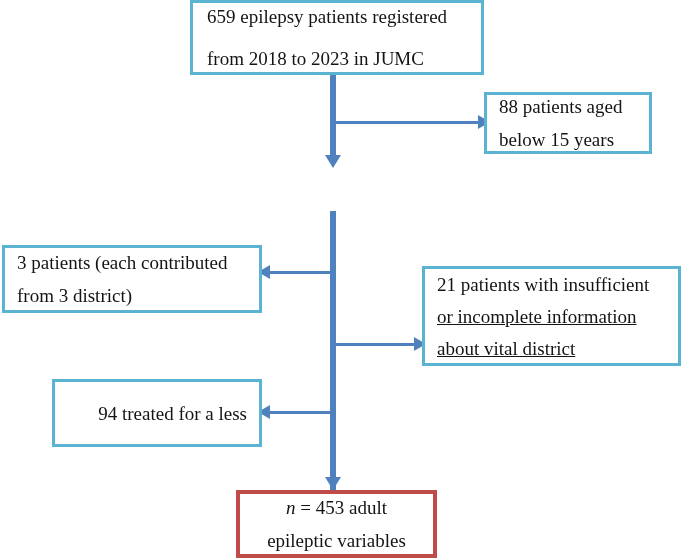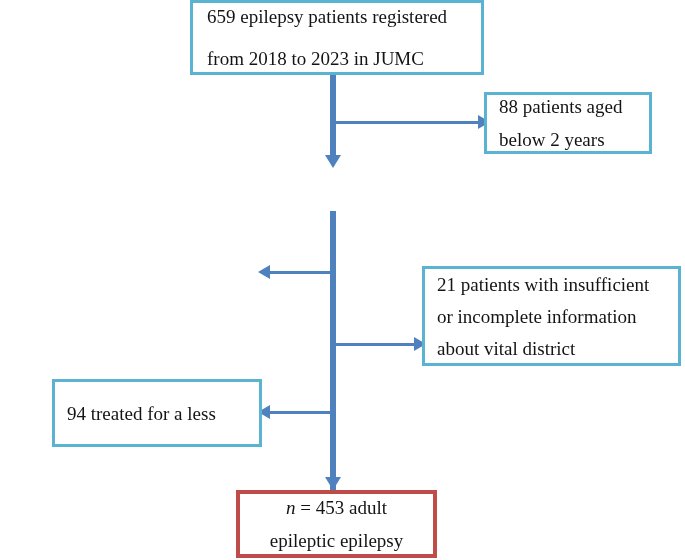--- a/index.html
+++ b/index.html
@@ -35,21 +35,21 @@
     color: #141414;
     line-height: 1.0;
     white-space: nowrap;
   }
   .ta-left   { text-align: left; }
   .ta-center { text-align: center; }
   .pad-a { padding: 4px 14px; }
   .pad-b { padding: 8px 12px; }
   .gap-a .line + .line { margin-top: 23px; }
   .gap-b .line + .line { margin-top: 14px; }
-  .gap-c .line + .line { margin-top: 13px; }
+  .gap-c .line + .line { margin-top: 13px; text-decoration: underline; }
   .ital { font-style: italic; }
 
   
   .conn {
     position: absolute;
     background: #4E81BD;
     z-index: 1;
   }
   .vtrunk { width: 6px; }
   .hbranch { height: 3px; }
@@ -98,33 +98,37 @@
   <div class="conn hbranch" style="left:266px; top:411px; width:68px;"></div>
   <div class="arrow arrow-left" style="left:258px; top:405px;"></div>
 
   <div class="node pad-a gap-a ta-left" style="left:190px; top:0px; width:294px; height:75px;">
     <div class="line">659 epilepsy patients registered</div>
     <div class="line">from 2018 to 2023 in JUMC</div>
   </div>
 
   <div class="node pad-b gap-b ta-left" style="left:484px; top:92px; width:168px; height:62px;">
     <div class="line">88 patients aged</div>
-    <div class="line">below 2 years</div>
+    <div class="line">below 15 years</div>
   </div>
 
 
+  <div class="node pad-b gap-b ta-left" style="left:2px; top:245px; width:260px; height:68px;">
+    <div class="line">3 patients (each contributed</div>
+    <div class="line">from 3 district)</div>
+  </div>
 
   <div class="node pad-b gap-c ta-left" style="left:422px; top:266px; width:259px; height:100px;">
     <div class="line">21 patients with insufficient</div>
     <div class="line">or  incomplete  information</div>
     <div class="line">about vital district</div>
   </div>
 
-  <div class="node pad-b gap-b ta-left" style="left:52px; top:379px; width:210px; height:68px;">
+  <div class="node pad-b gap-b ta-left" style="left:52px; top:379px; width:210px; height:68px;align-items:flex-end;">
     <div class="line">94  treated  for  a  less</div>
   </div>
 
   <div class="node red pad-b gap-b ta-center" style="left:236px; top:490px; width:201px; height:68px;">
     <div class="line"><span class="ital">n</span><span> = 453 adult</span></div>
-    <div class="line">epileptic epilepsy</div>
+    <div class="line">epileptic variables</div>
   </div>
 
 </div>
 
 </body></html>

